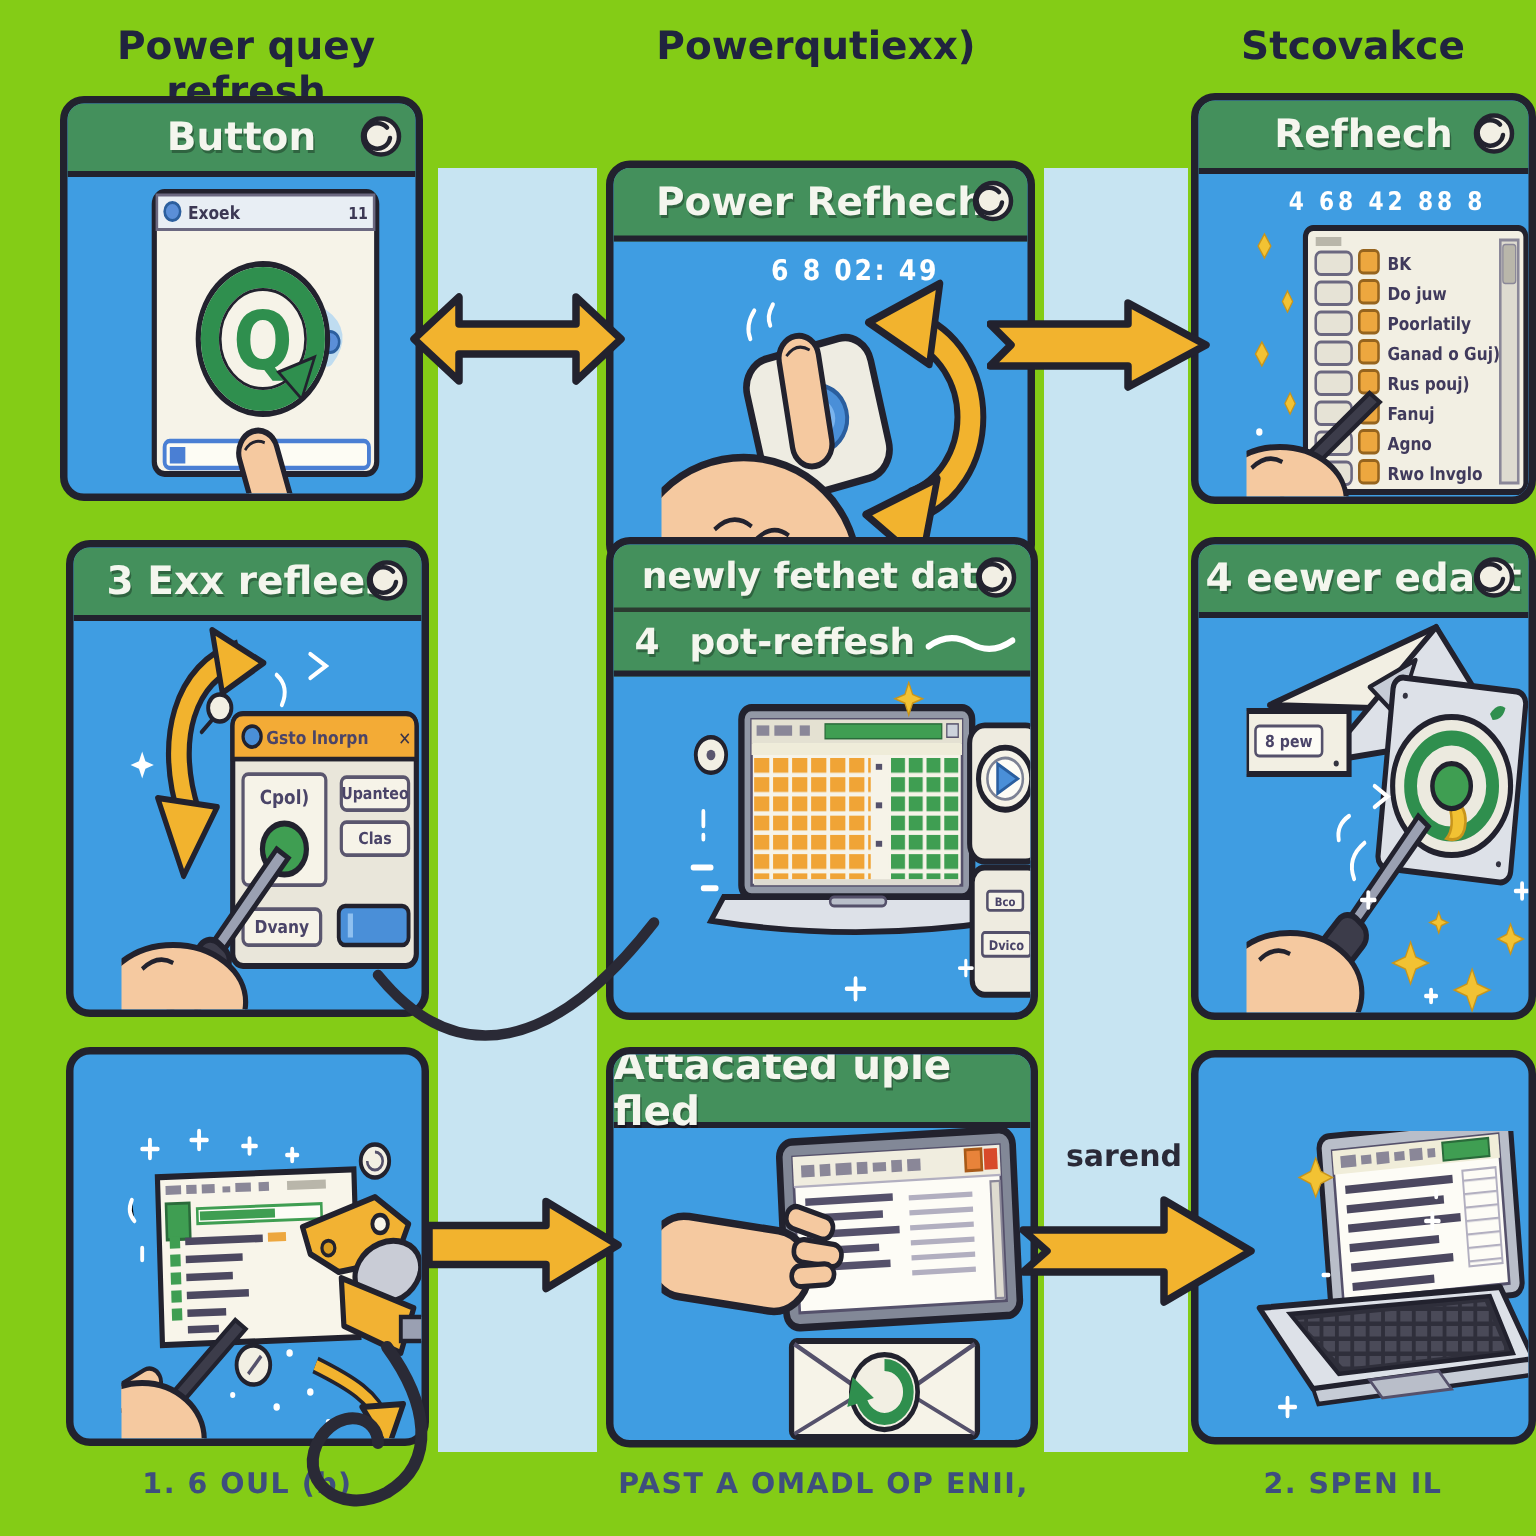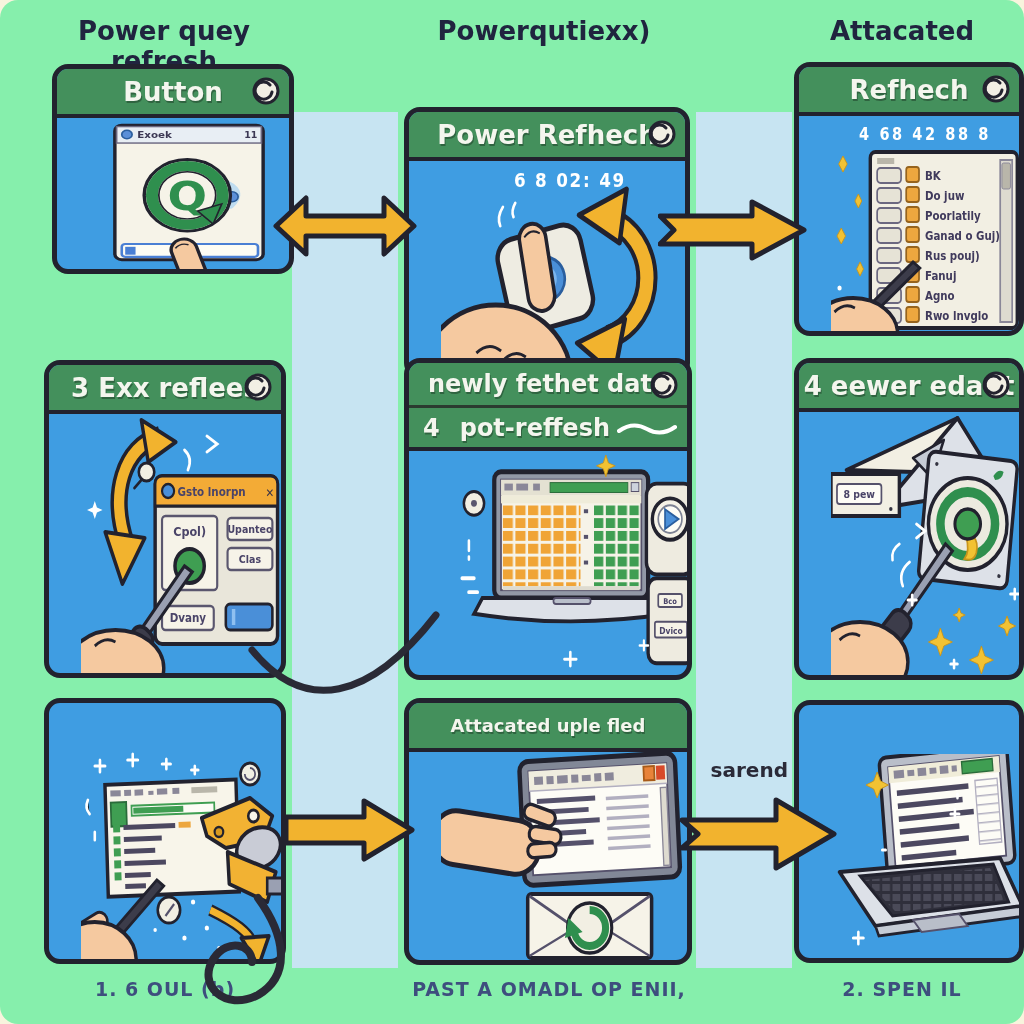--- a/index.html
+++ b/index.html
@@ -1,26 +1,26 @@
 <!DOCTYPE html>
 <html><head>
 <meta charset="utf-8">
 <style>
   html,body{margin:0;padding:0;background:#f8f4dd;}
-  .canvas{position:relative;width:1024px;height:1024px;background:#86efac;overflow:hidden;
-          font-family:"DejaVu Sans",sans-serif;border-radius:18px;}
+  .canvas{position:relative;width:1024px;height:1024px;background:#84cc16;overflow:hidden;
+          font-family:"DejaVu Sans",sans-serif;}
   .strip{position:absolute;background:#c7e4f2;z-index:0;}
   .hdr{position:absolute;z-index:1;text-align:center;font-weight:bold;font-size:26px;color:#20243f;}
   .cap{position:absolute;z-index:1;text-align:center;font-weight:bold;font-size:19px;color:#3e4e7e;letter-spacing:1px;}
   .panel{position:absolute;z-index:2;border:5px solid #22222e;border-radius:16px;background:#3f9de2;
          overflow:hidden;box-sizing:border-box;}
   .ptitle{position:relative;height:45px;background:#44905c;border-bottom:4px solid #22222e;
           display:flex;align-items:center;justify-content:center;color:#f4f6ee;font-weight:bold;
           font-size:26px;text-shadow:1px 2px 0 rgba(0,0,0,.3);}
-  .ptitle.small{font-size:18px;}
+  .ptitle.small{font-size:27px;}
   .badge{position:absolute;right:8px;top:7px;}
   .ptitle2{position:relative;height:84px;background:#44905c;border-bottom:4px solid #22222e;color:#f4f6ee;font-weight:bold;}
   .ptitle2 .row1{position:relative;height:42px;display:flex;align-items:center;justify-content:center;
                  font-size:24px;text-shadow:1px 2px 0 rgba(0,0,0,.3);border-bottom:3px solid #2b3b30;}
   .ptitle2 .row2{height:39px;display:flex;align-items:center;padding-left:14px;font-size:24px;
                  text-shadow:1px 2px 0 rgba(0,0,0,.3);}
   .ptitle2 .num{margin-right:20px;}
   .pbody{position:absolute;left:0;right:0;bottom:0;}
   .pbody svg{display:block;width:100%;height:100%;}
   .body45{top:49px;padding-left:32px;} .body84{top:91px;margin-left:43px;}
@@ -32,23 +32,23 @@
 </head>
 <body>
 
 <div class="canvas">
 
   <div class="strip" style="left:292px;top:112px;width:106px;height:856px;"></div>
   <div class="strip" style="left:696px;top:112px;width:96px;height:856px;"></div>
 
   <div class="hdr" style="left:24px;top:16px;width:280px;">Power quey refresh</div>
   <div class="hdr" style="left:384px;top:16px;width:320px;">Powerqutiexx)</div>
-  <div class="hdr" style="left:780px;top:16px;width:244px;">Attacated</div>
-
-  <section class="panel" style="left:52px;top:64px;width:242px;height:210px;">
+  <div class="hdr" style="left:780px;top:16px;width:244px;">Stcovakce</div>
+
+  <section class="panel" style="left:40px;top:64px;width:242px;height:270px;">
     <div class="ptitle">
       <span>Button</span>
       <svg class="badge" width="30" height="30" viewBox="0 0 30 30">
           <circle cx="15" cy="15" r="12" fill="#f2efe4" stroke="#23232f" stroke-width="3"></circle>
           <path d="M19,9 A8.5,8.5 0 1 0 21,16" fill="none" stroke="#23232f" stroke-width="3" stroke-linecap="round"></path>
         </svg>
     </div>
     <div class="pbody body45">
       <svg viewBox="0 0 232 211" preserveAspectRatio="none">
         <g>

